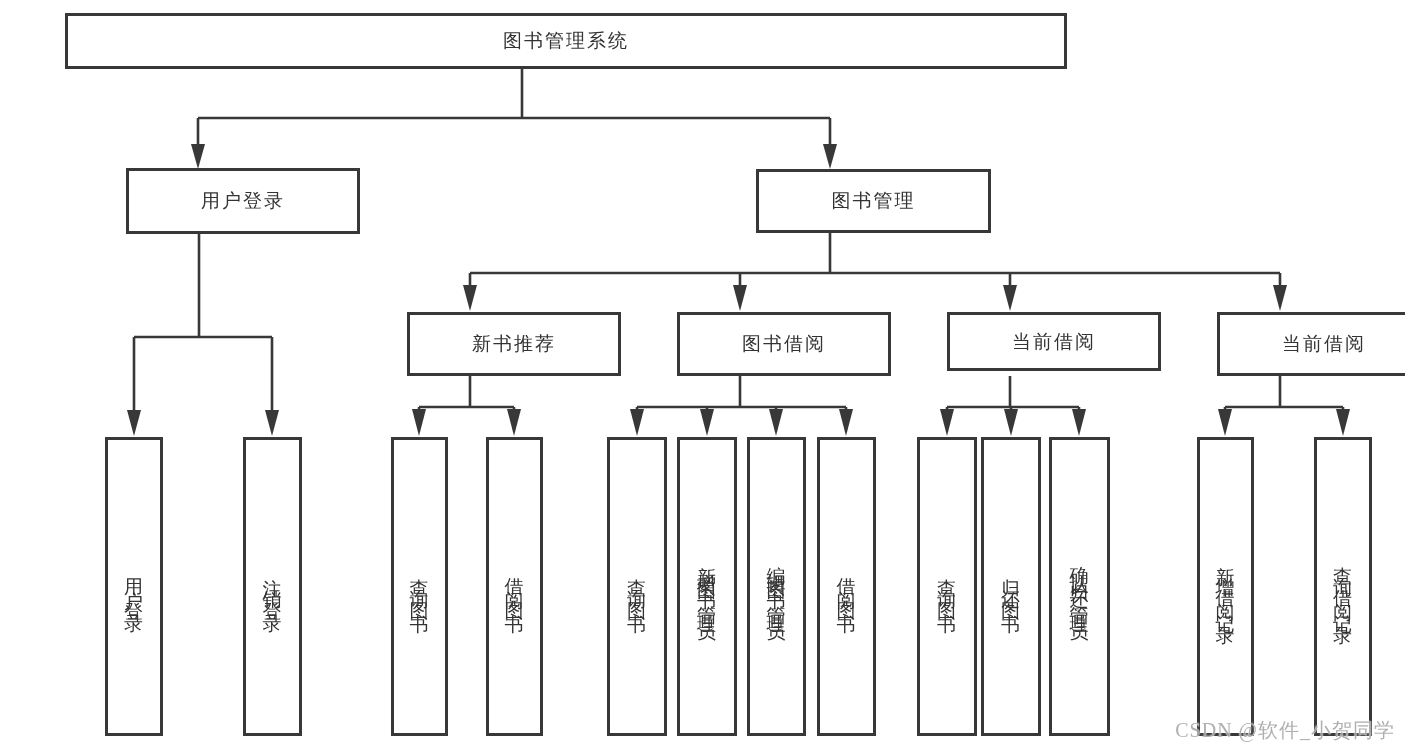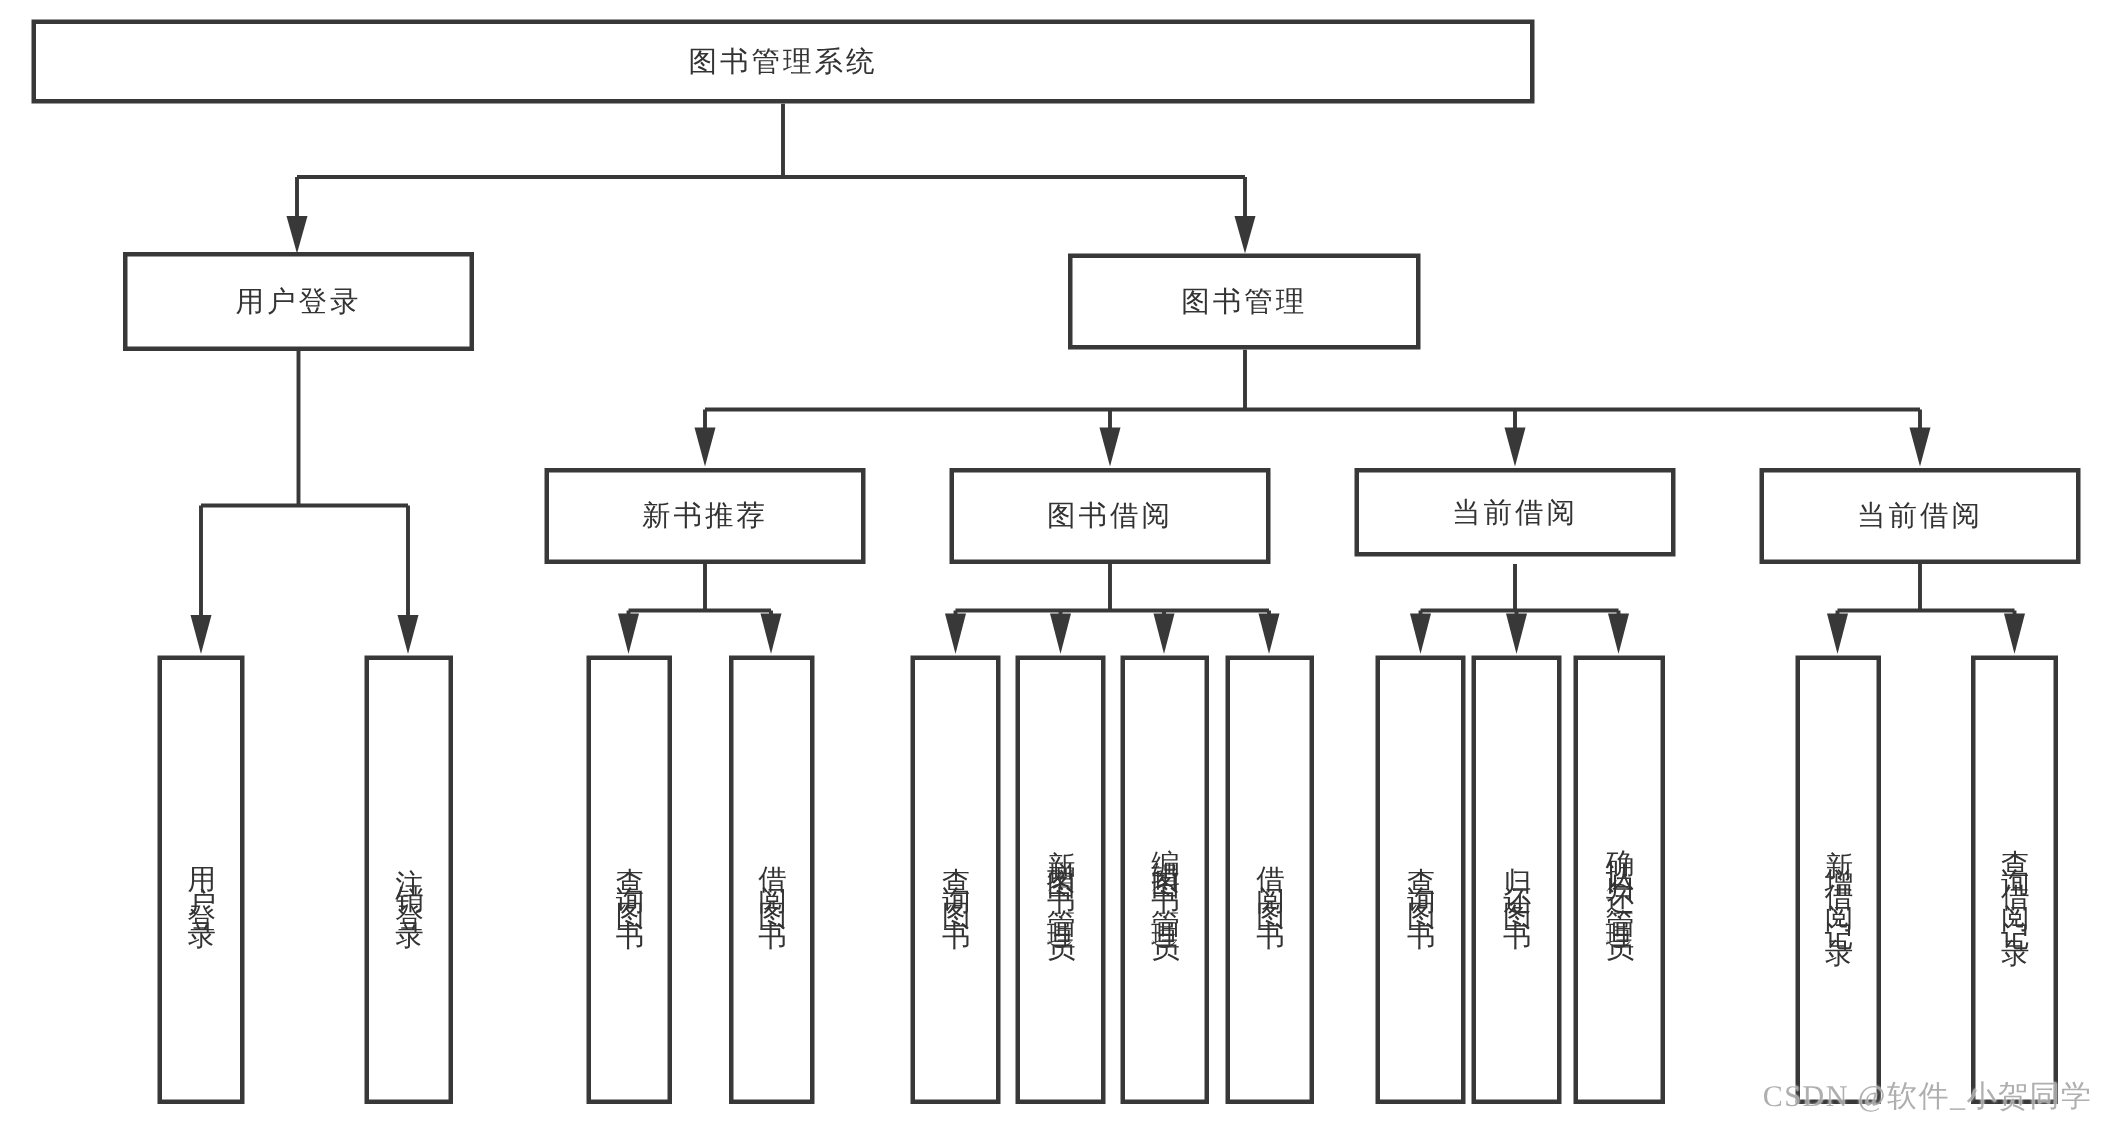--- a/index.html
+++ b/index.html
@@ -21,21 +21,21 @@
   .cline{stroke:var(--line);stroke-width:2.6;fill:none;}
   .carrow{fill:var(--line);stroke:none;}
   .node{
     position:absolute;
     box-sizing:border-box;
     border:3px solid var(--line);
     background:var(--box-bg);
     display:flex;align-items:center;justify-content:center;
     text-align:center;
   }
-  .hbox{font-size:19px;letter-spacing:2px;white-space:nowrap;}
+  .hbox{font-size:19px;letter-spacing:2px;white-space:nowrap;margin-left:44px;}
   .vbox{font-size:19px;}
   .vbox .vtext{
     writing-mode:vertical-rl;
     text-orientation:mixed;
     letter-spacing:12px;
     line-height:1;
     white-space:nowrap;
   }
   .vbox .vtext.long{letter-spacing:8px;}
   

